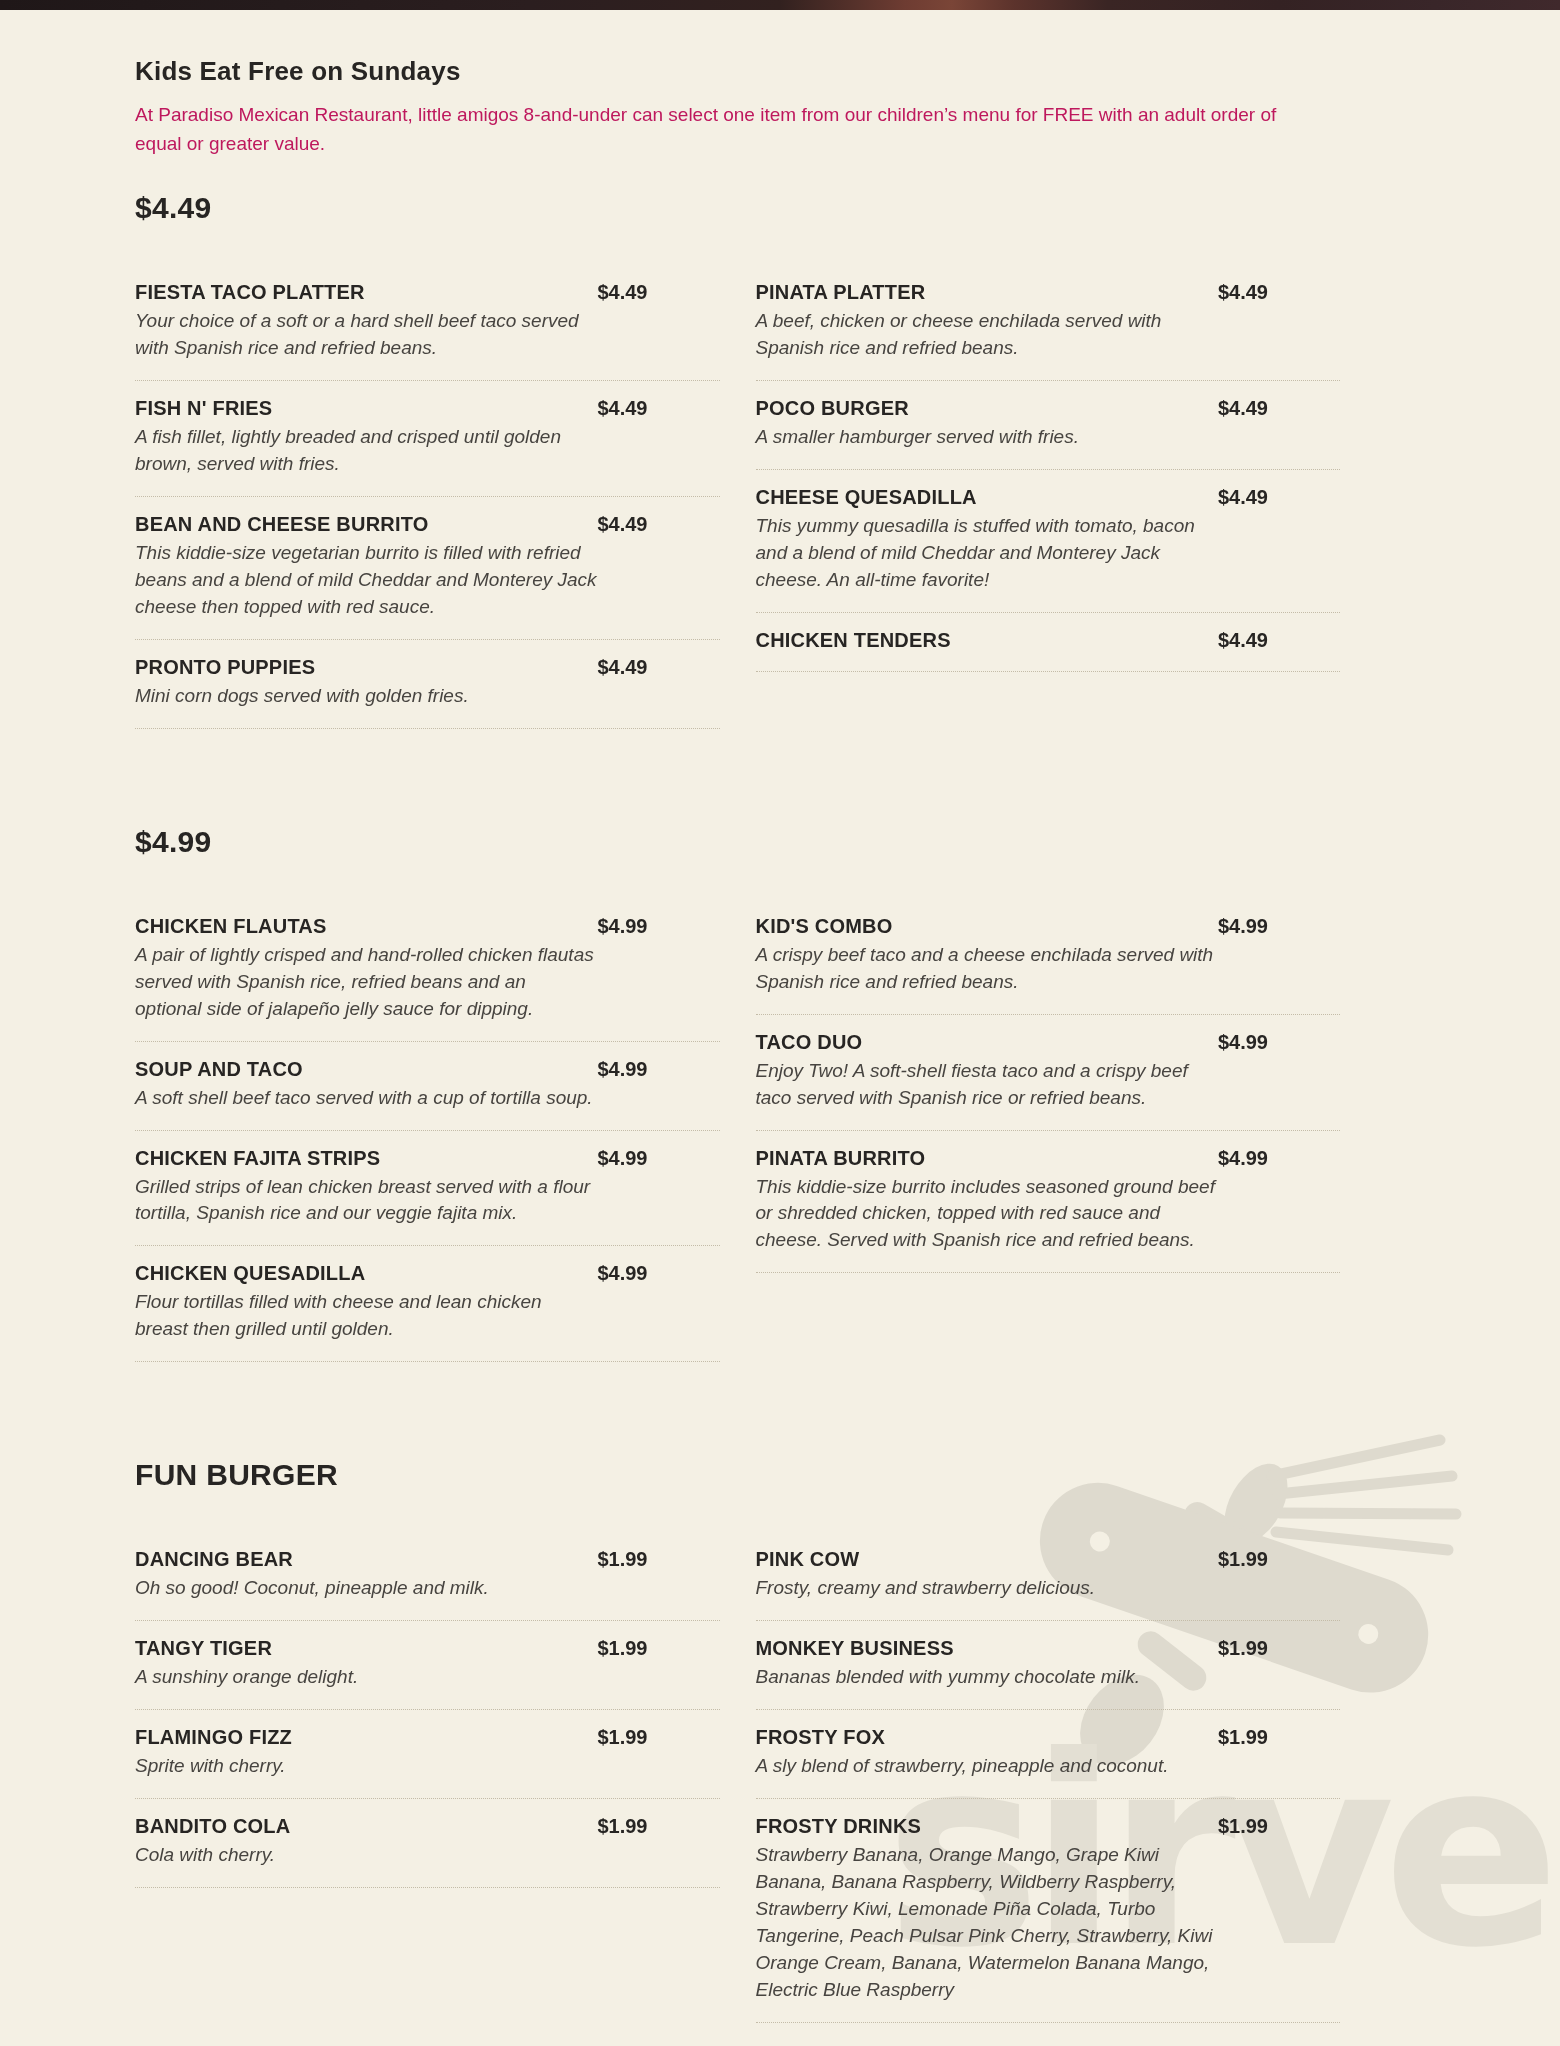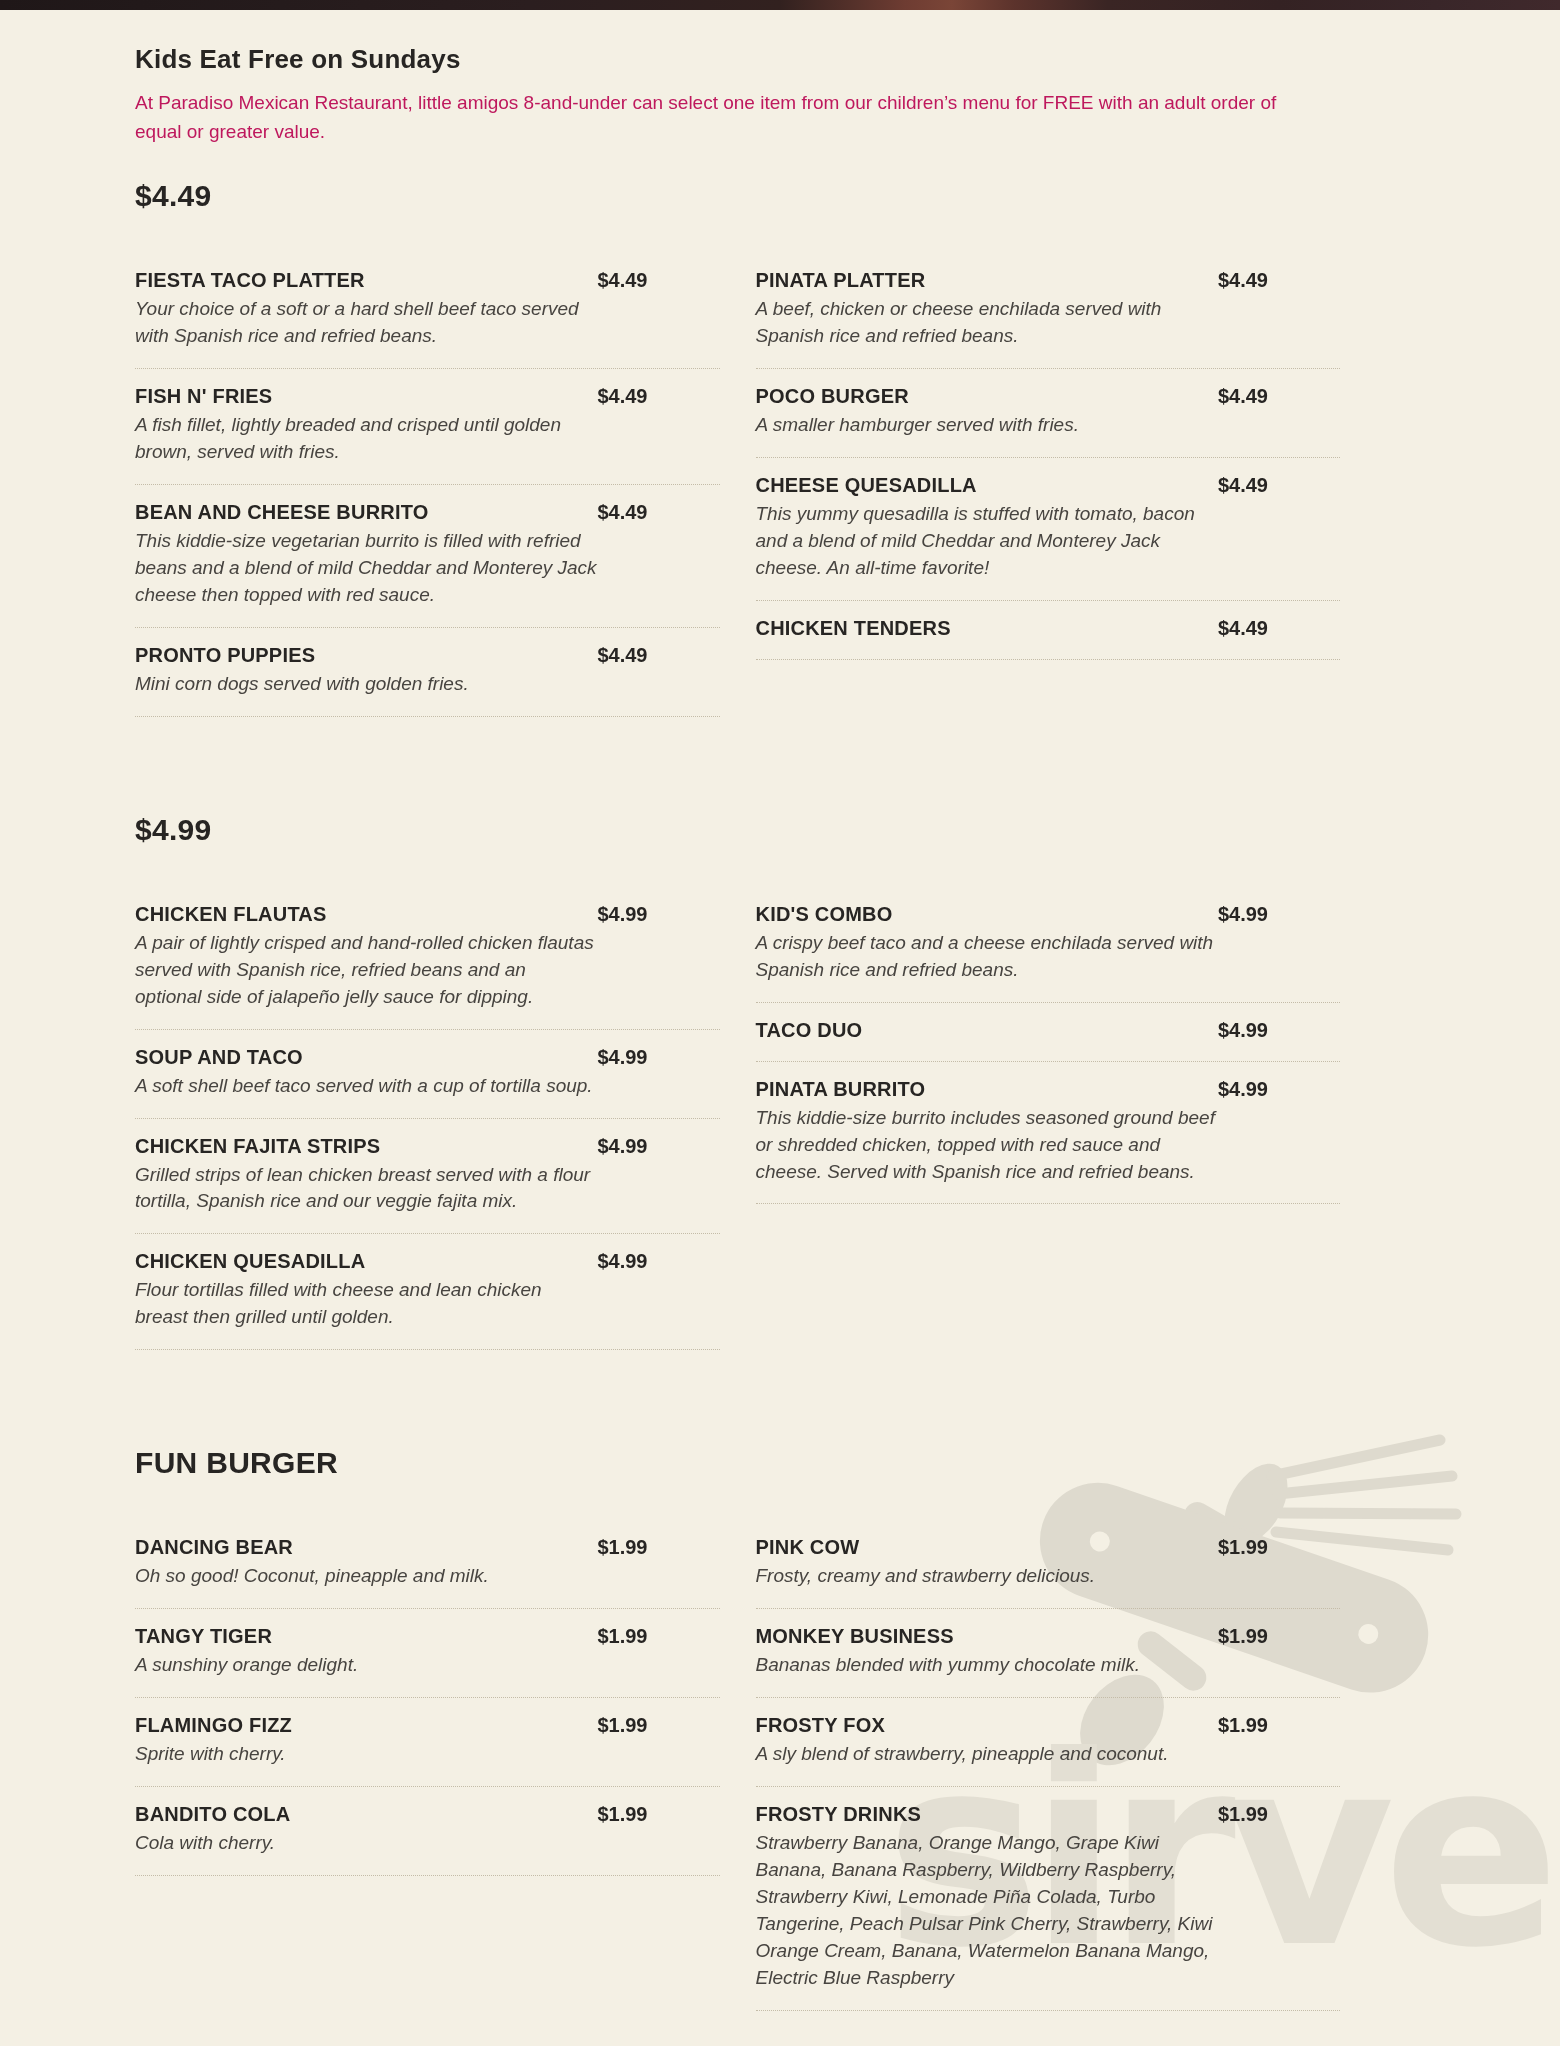--- a/index.html
+++ b/index.html
@@ -24,21 +24,21 @@
     font-family:"DejaVu Sans",sans-serif;
     font-weight:bold;font-size:262px;line-height:1;
     letter-spacing:-12px;color:#e3dfd3;
     white-space:nowrap;
   }
   .page{
     position:relative;z-index:1;
     margin-left:135px;width:1205px;
   }
   .page-title{
-    margin:0;padding-top:34px;
+    margin:0;padding-top:46px;
     font-size:26px;font-weight:bold;letter-spacing:.2px;color:#272523;
   }
   .intro{
     margin:13px 0 0 0;
     font-size:19px;line-height:1.55;color:#be185d;width:1180px;
   }
   .section-heading{
     margin:0;font-size:30px;font-weight:bold;color:#272523;letter-spacing:.3px;
   }
   .section{margin-top:96px;}
@@ -198,20 +198,21 @@
                 <span class="item-name">KID'S COMBO</span>
                 <span class="item-price">$4.99</span>
               </div>
               <div class="item-desc">A crispy beef taco and a cheese enchilada served with Spanish rice and refried beans.</div>
             </div>
             <div class="item">
               <div class="item-head">
                 <span class="item-name">TACO DUO</span>
                 <span class="item-price">$4.99</span>
               </div>
+              <div class="item-desc">Enjoy Two! A soft-shell fiesta taco and a crispy beef taco served with Spanish rice or refried beans.</div>
             </div>
             <div class="item">
               <div class="item-head">
                 <span class="item-name">PINATA BURRITO</span>
                 <span class="item-price">$4.99</span>
               </div>
               <div class="item-desc">This kiddie-size burrito includes seasoned ground beef or shredded chicken, topped with red sauce and cheese. Served with Spanish rice and refried beans.</div>
             </div>
           </div>
         </div>

